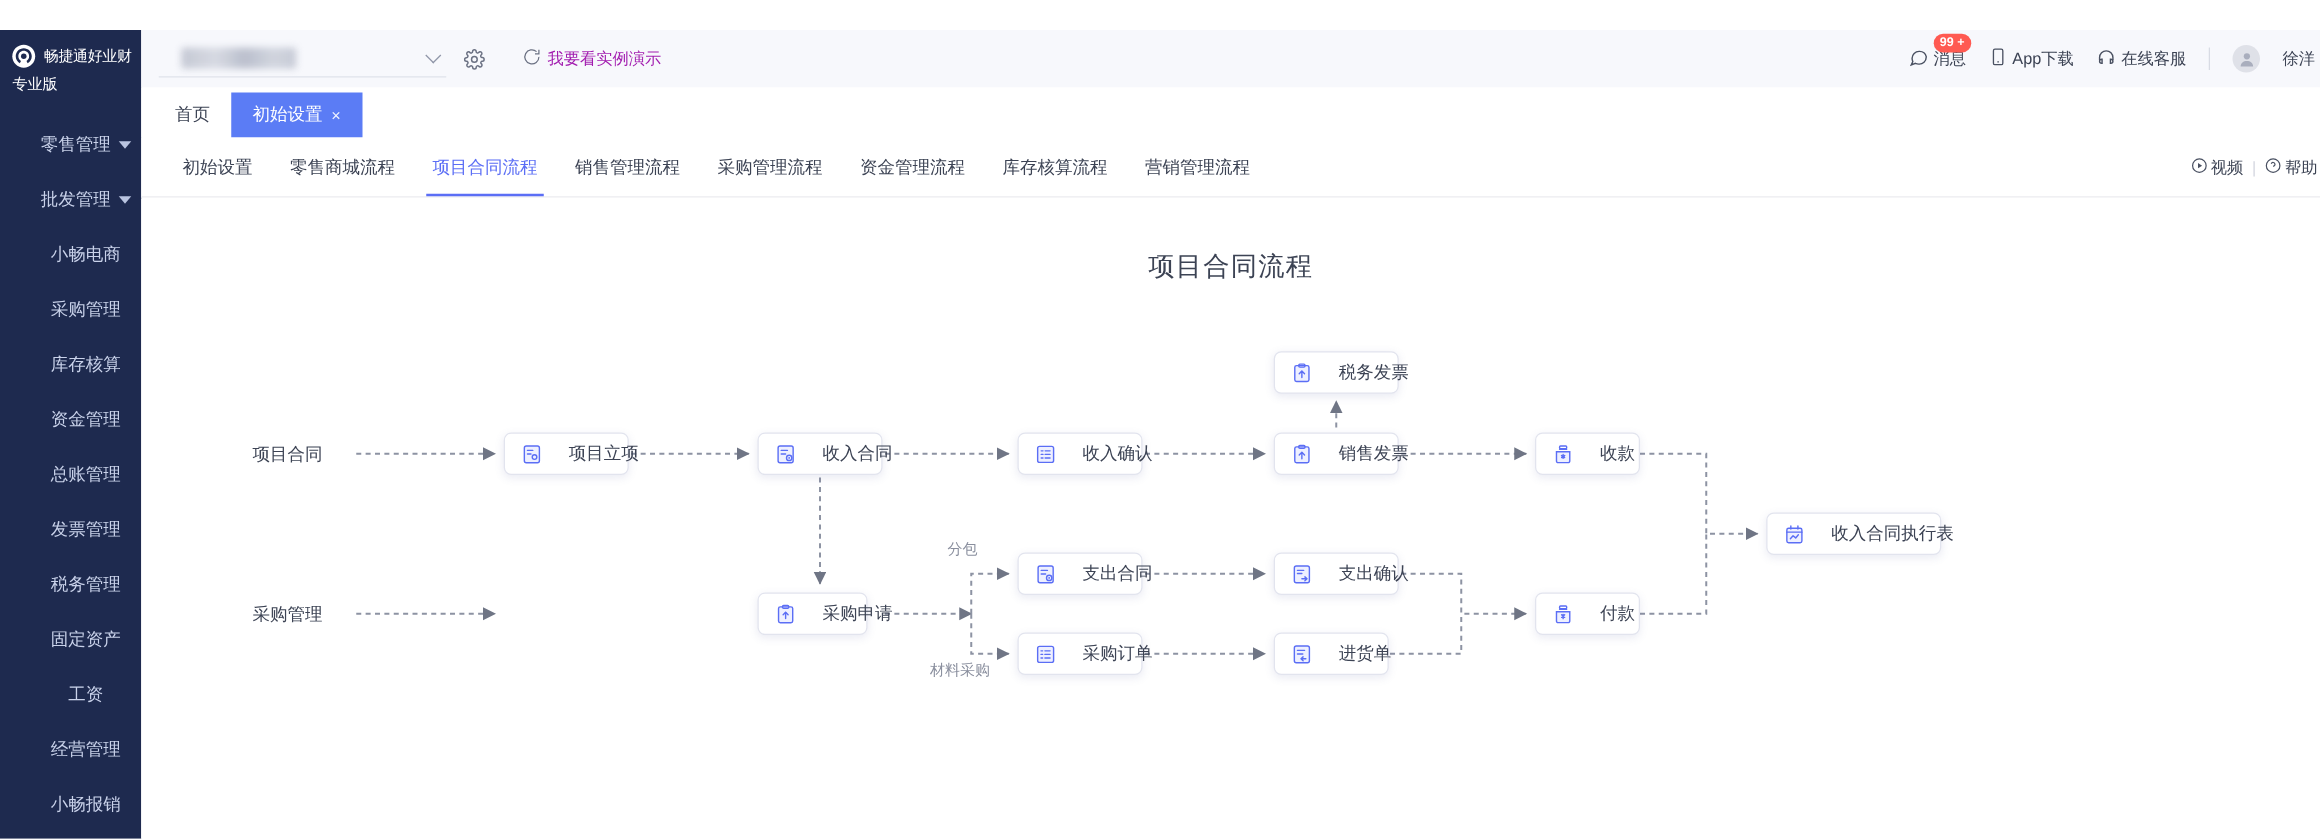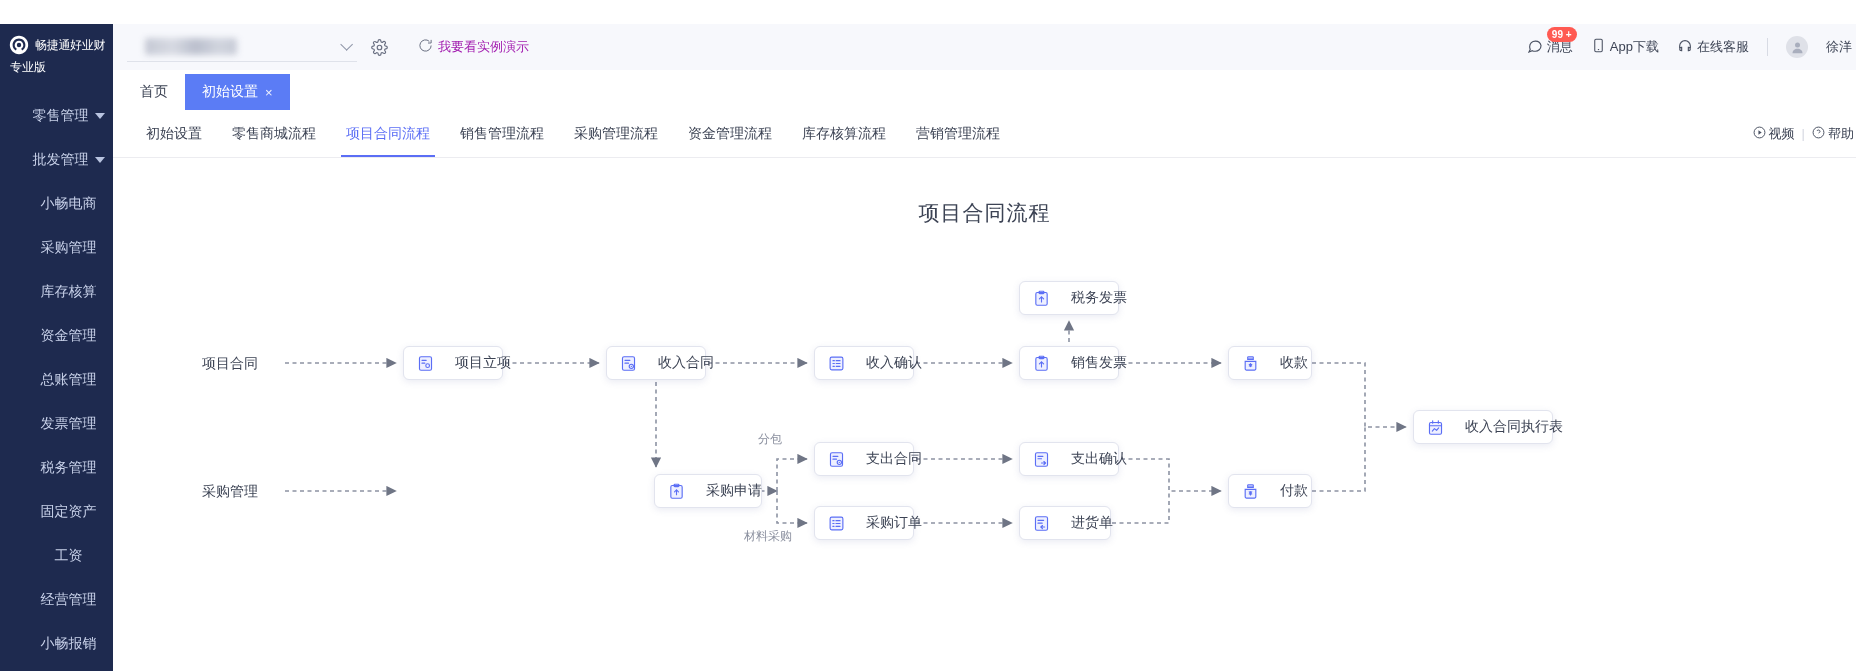--- a/index.html
+++ b/index.html
@@ -432,21 +432,21 @@
               <svg width="17" height="17" viewBox="0 0 24 24">
                 <rect x="3.5" y="5" width="17" height="16.5" rx="2" fill="#eef0ff" stroke="#5b6ef5" stroke-width="1.6"></rect>
                 <line x1="3.5" y1="9.5" x2="20.5" y2="9.5" fill="none" stroke="#5b6ef5" stroke-width="1.6" stroke-linecap="round" stroke-linejoin="round"></line>
                 <line x1="8" y1="2.5" x2="8" y2="6" fill="none" stroke="#5b6ef5" stroke-width="1.6" stroke-linecap="round" stroke-linejoin="round"></line>
                 <line x1="16" y1="2.5" x2="16" y2="6" fill="none" stroke="#5b6ef5" stroke-width="1.6" stroke-linecap="round" stroke-linejoin="round"></line>
                 <polyline points="7.5,17 10.5,13.5 13.5,16 16.5,12.5" fill="none" stroke="#5b6ef5" stroke-width="1.6" stroke-linecap="round" stroke-linejoin="round"></polyline>
               </svg>
             </span>
             <span>收入合同执行表</span>
           </div>
-          <div class="node" style="left: 493px; top: 315px; width: 108px; margin-left: 48px;">
+          <div class="node" style="left: 493px; top: 315px; width: 88px;">
             <span class="ic">
               <svg width="17" height="17" viewBox="0 0 24 24">
                 <rect x="4" y="3.5" width="16" height="18" rx="2" fill="#eef0ff" stroke="#5b6ef5" stroke-width="1.6"></rect>
                 <rect x="8.5" y="1.8" width="7" height="3.4" rx="1.2" fill="none" stroke="#5b6ef5" stroke-width="1.6" stroke-linecap="round" stroke-linejoin="round"></rect>
                 <path d="M12 16.6V9.8" fill="none" stroke="#5b6ef5" stroke-width="1.6" stroke-linecap="round" stroke-linejoin="round"></path>
                 <path d="M9.2 12.4L12 9.6l2.8 2.8" fill="none" stroke="#5b6ef5" stroke-width="1.6" stroke-linecap="round" stroke-linejoin="round"></path>
               </svg>
             </span>
             <span>采购申请</span>
           </div>

